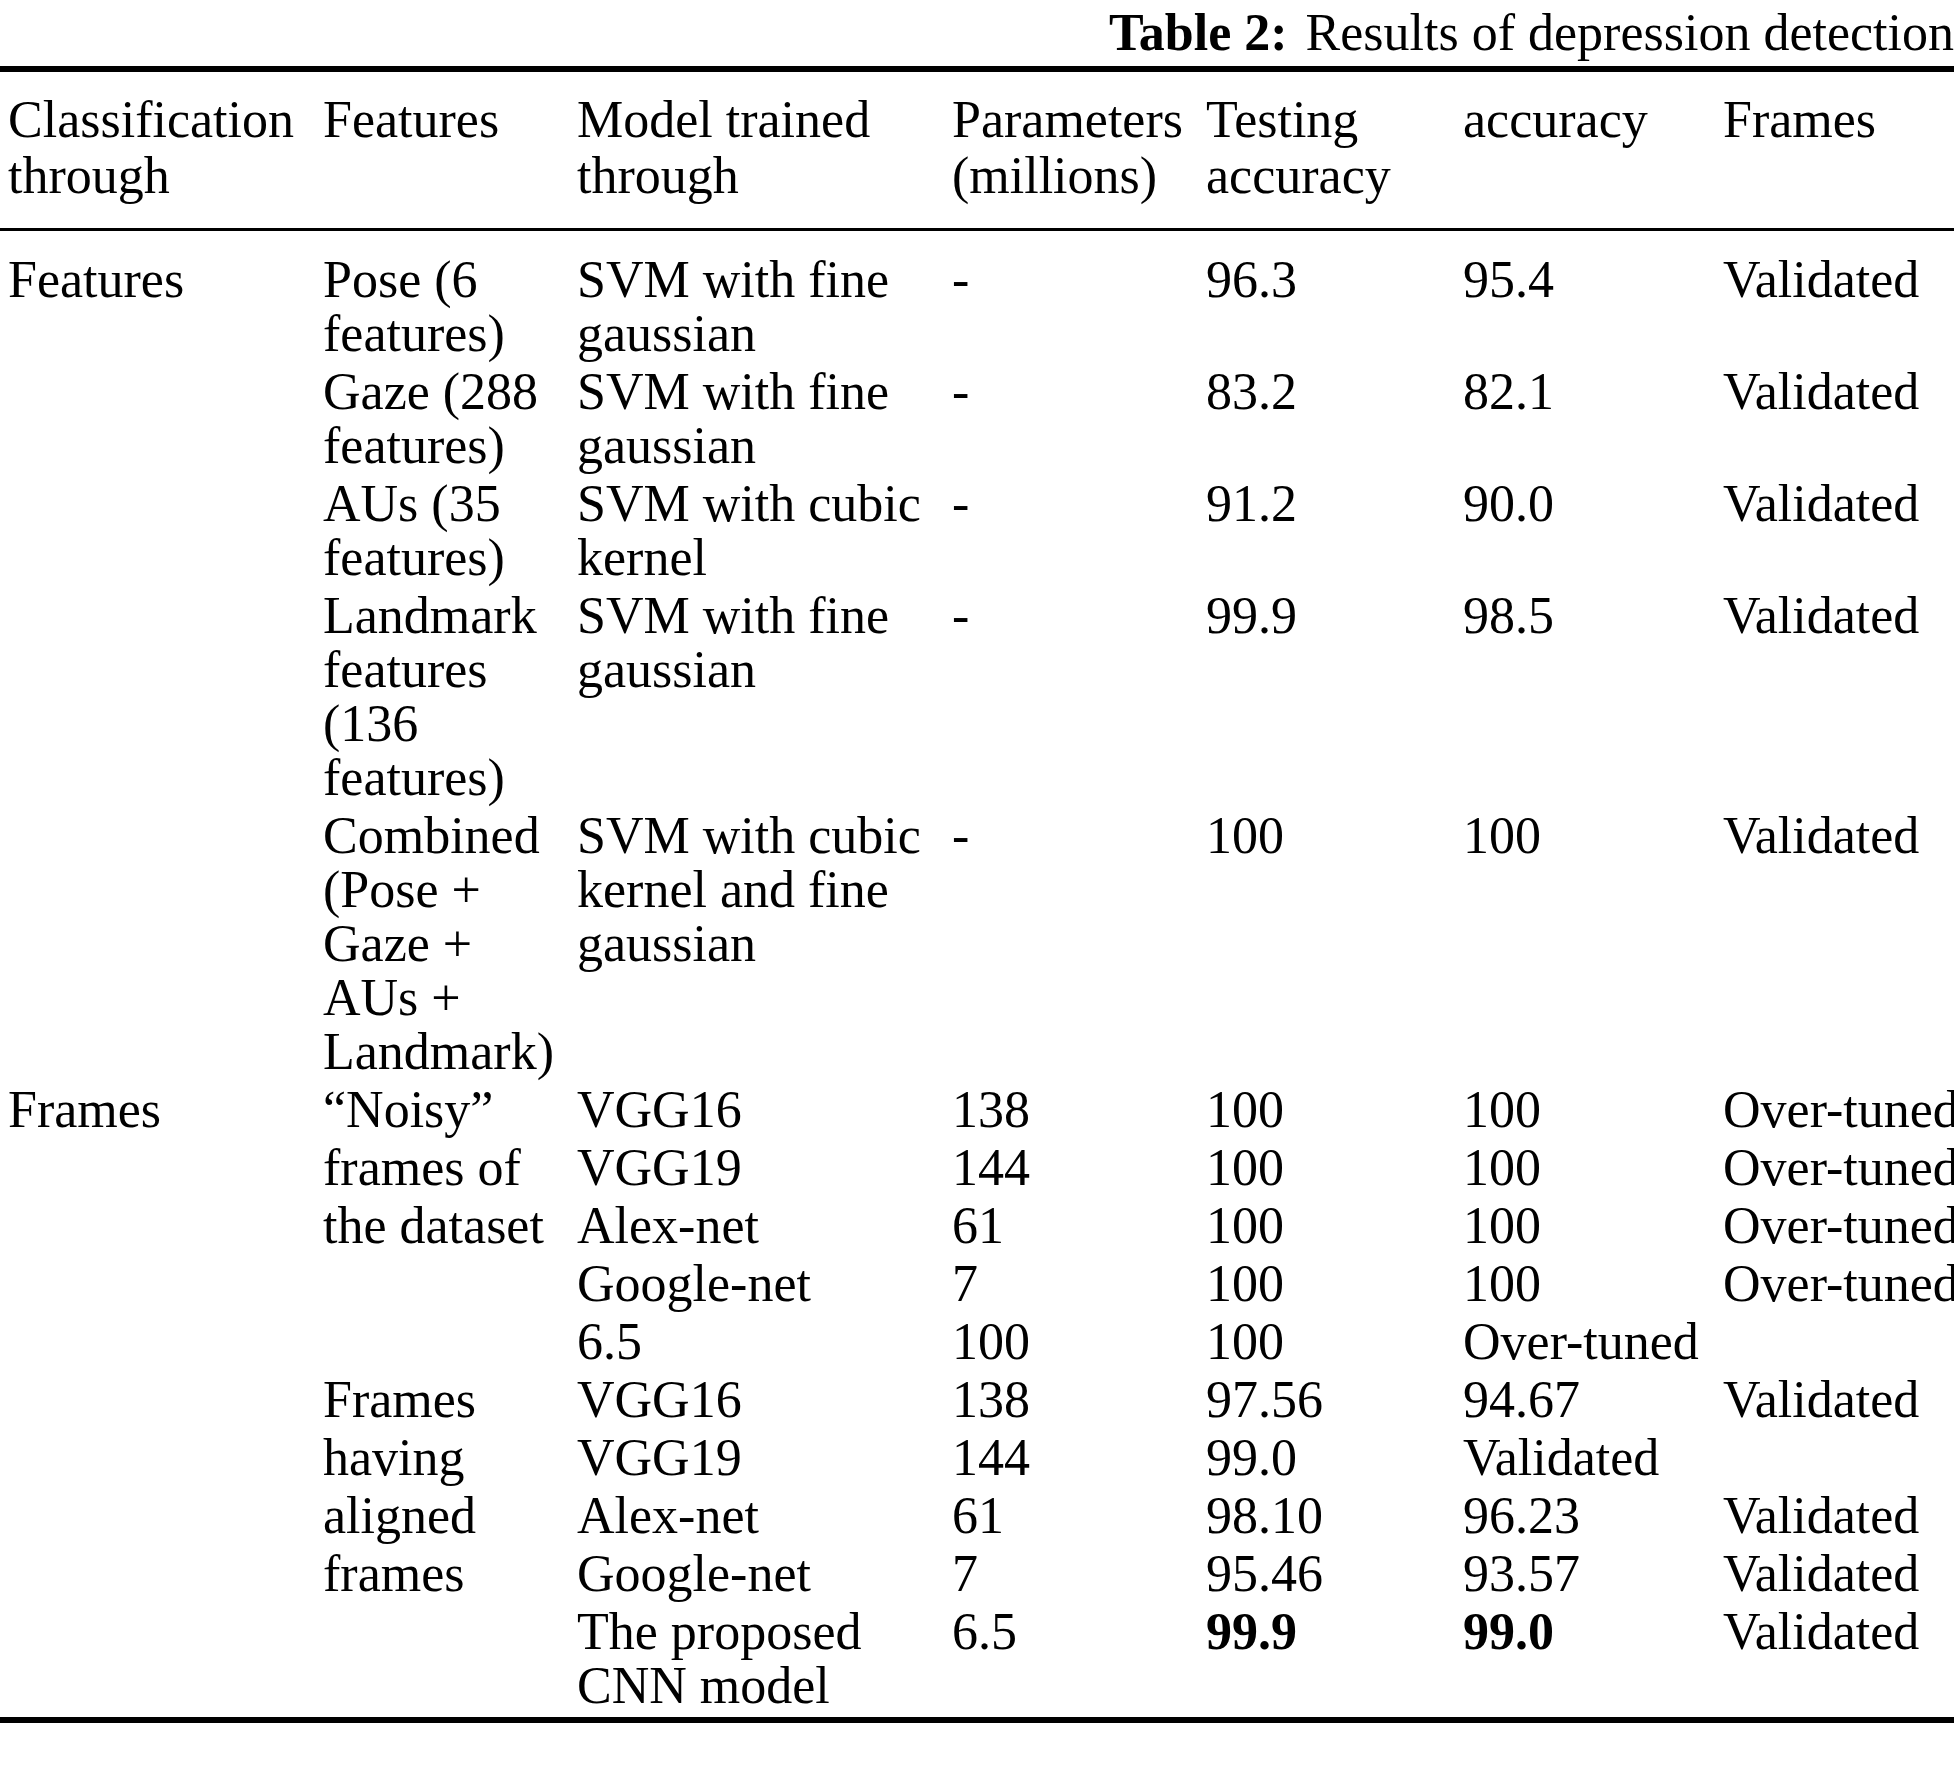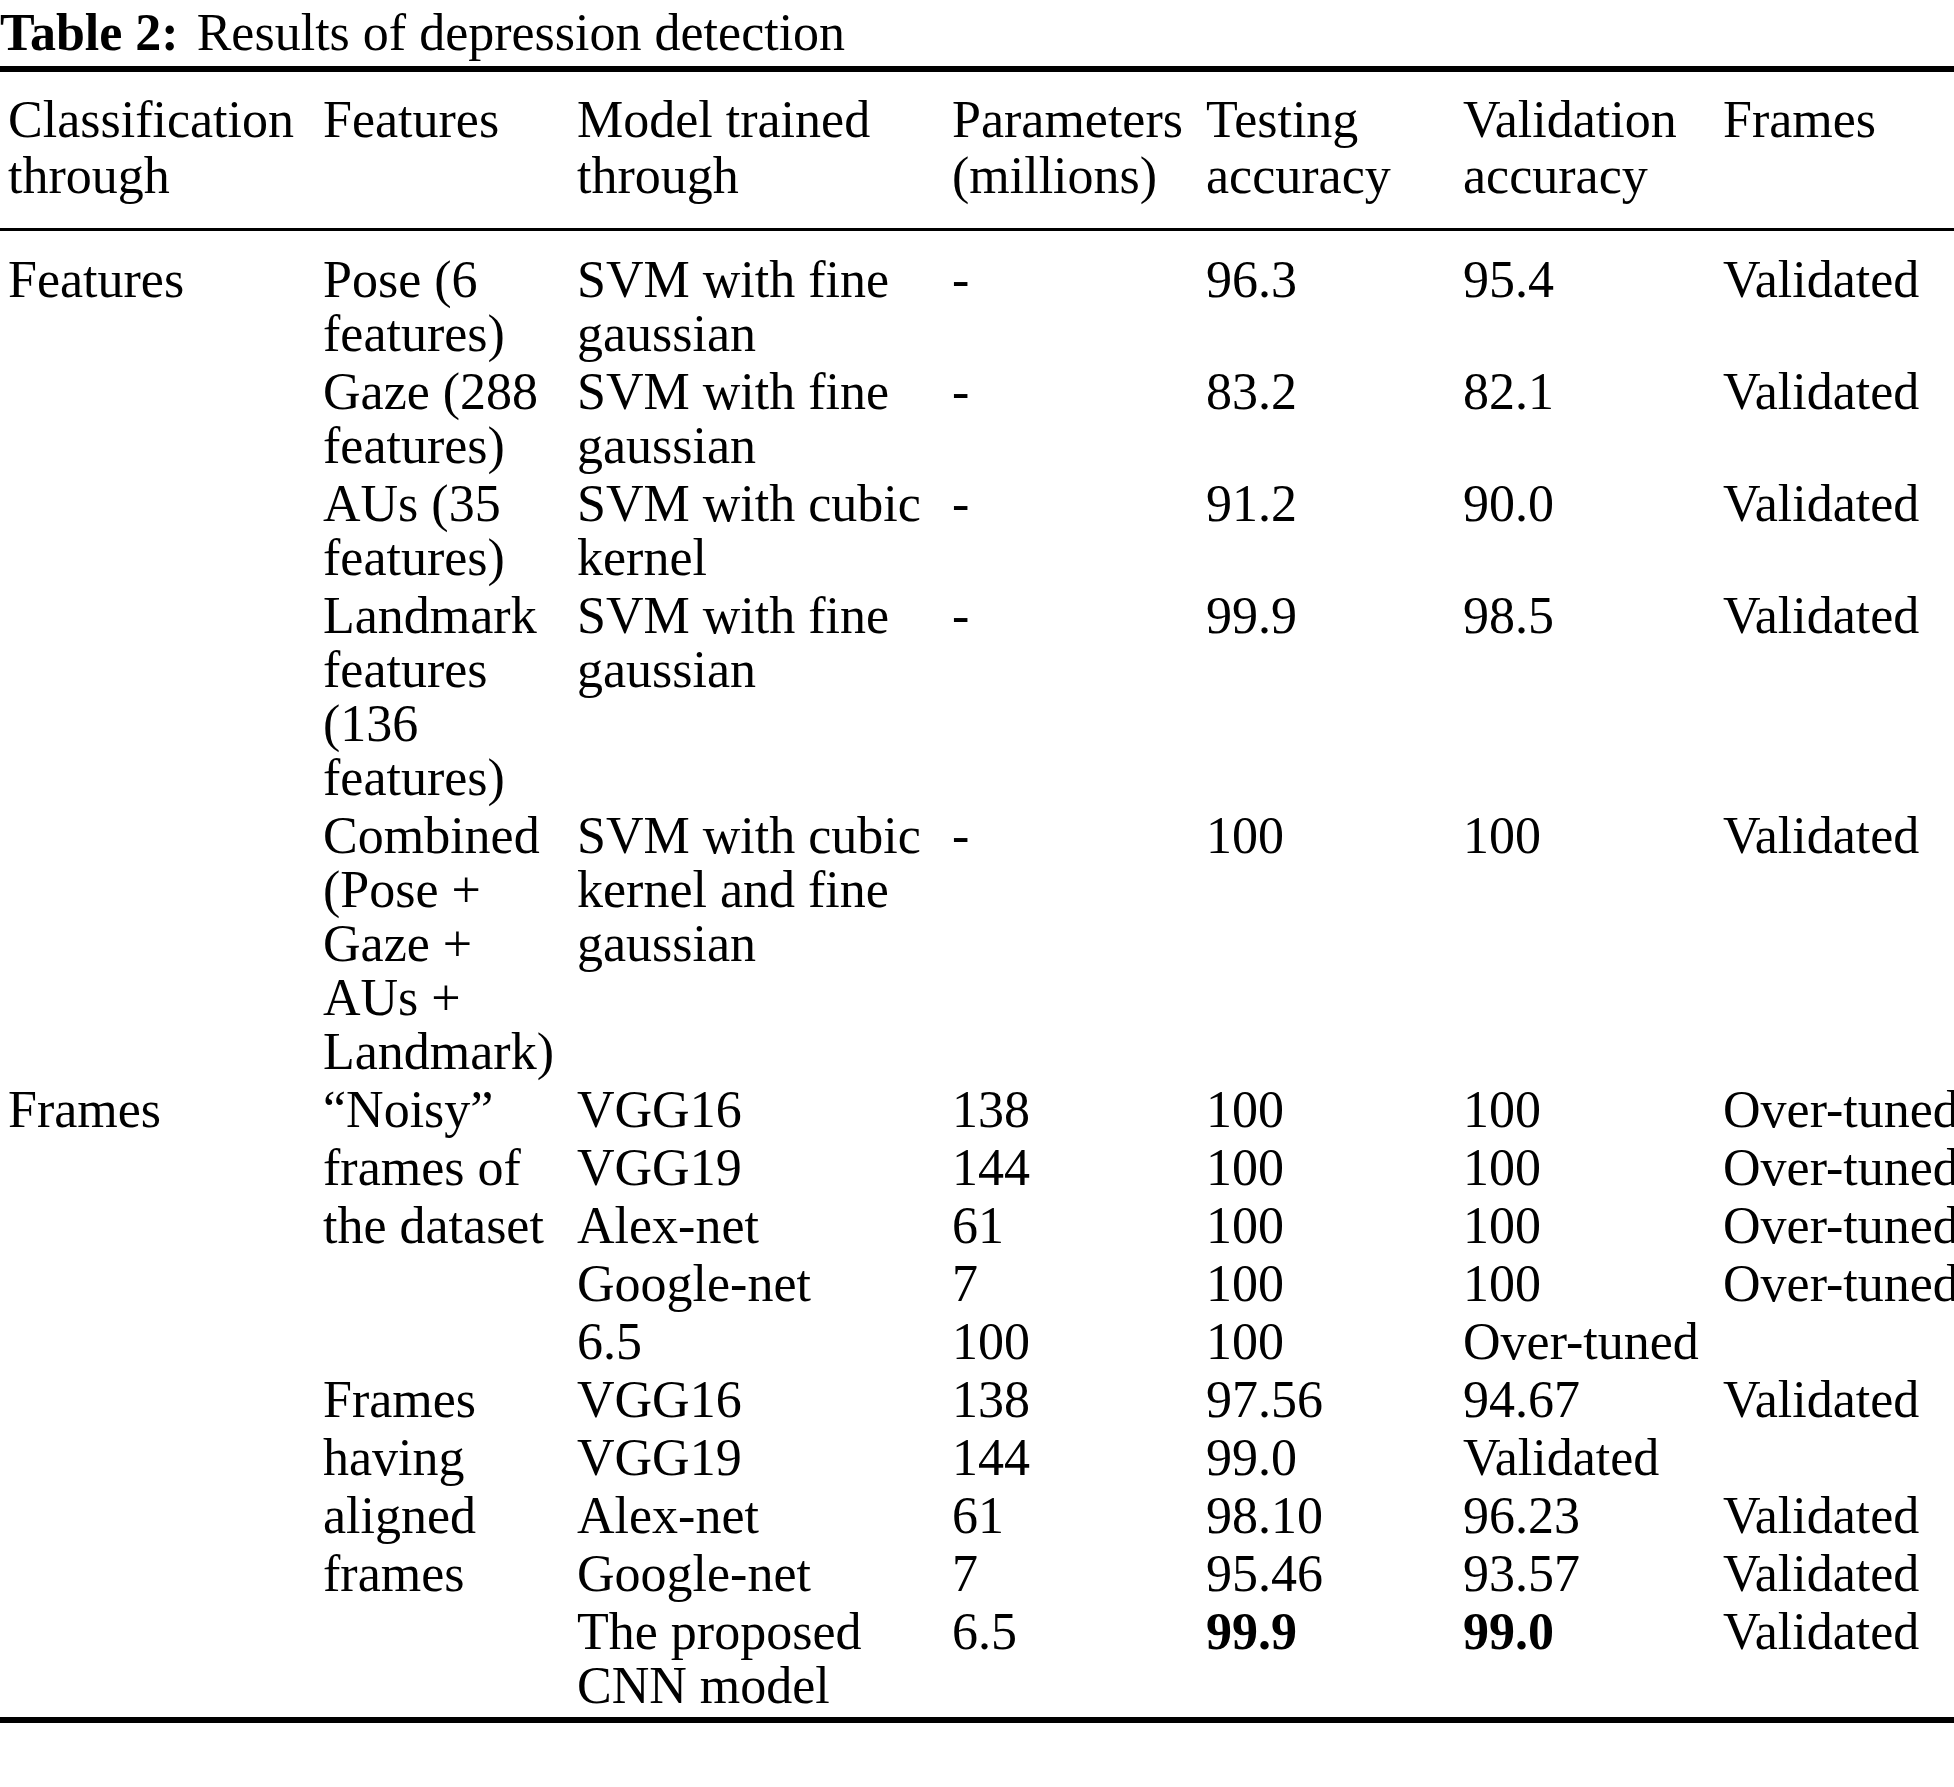--- a/index.html
+++ b/index.html
@@ -9,21 +9,21 @@
     width: 1954px;
     height: 1787px;
     overflow: hidden;
   }
   body {
     font-family: "Liberation Serif", "DejaVu Serif", serif;
     color: #000000;
     font-size: 52px;
   }
   .caption {
-    text-align: left;
+    text-align: right;
     padding-top: 4px;
     height: 62px;
     line-height: 58px;
     white-space: nowrap;
   }
   .caption .cap-label {
     font-weight: bold;
     margin-right: 18px;
   }
   .rule {
@@ -82,21 +82,20 @@
     </div>
     <div class="hcell">
       <div class="line">Parameters</div>
       <div class="line">(millions)</div>
     </div>
     <div class="hcell">
       <div class="line">Testing</div>
       <div class="line">accuracy</div>
     </div>
     <div class="hcell">
-      <div class="line">Validation</div>
       <div class="line">accuracy</div>
     </div>
     <div class="hcell">
       <div class="line">Frames</div>
     </div>
   </div>
 
 <div class="rule rule-thin"></div>
 
 <div class="tbody-wrap">

